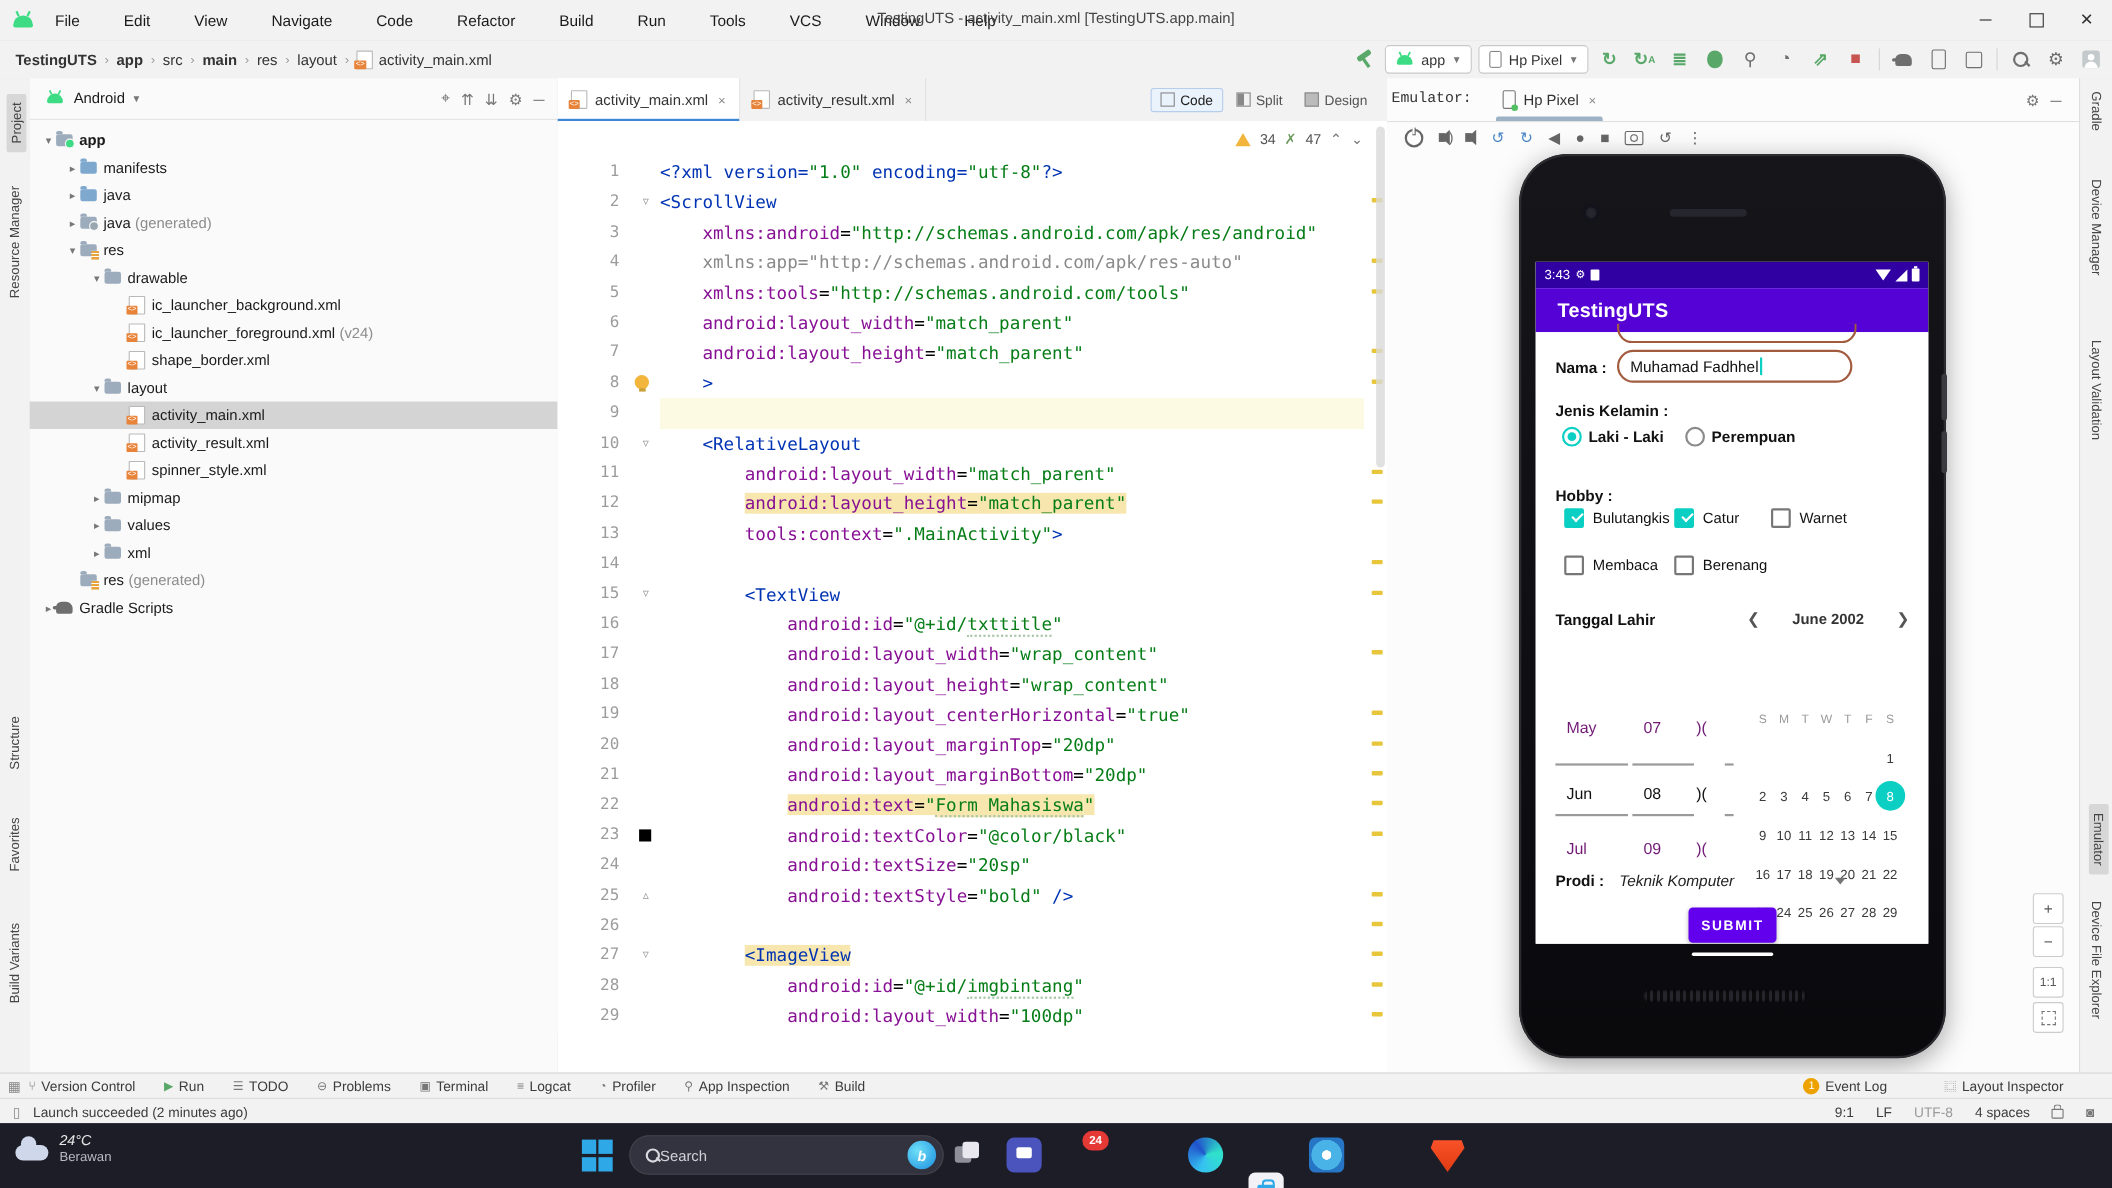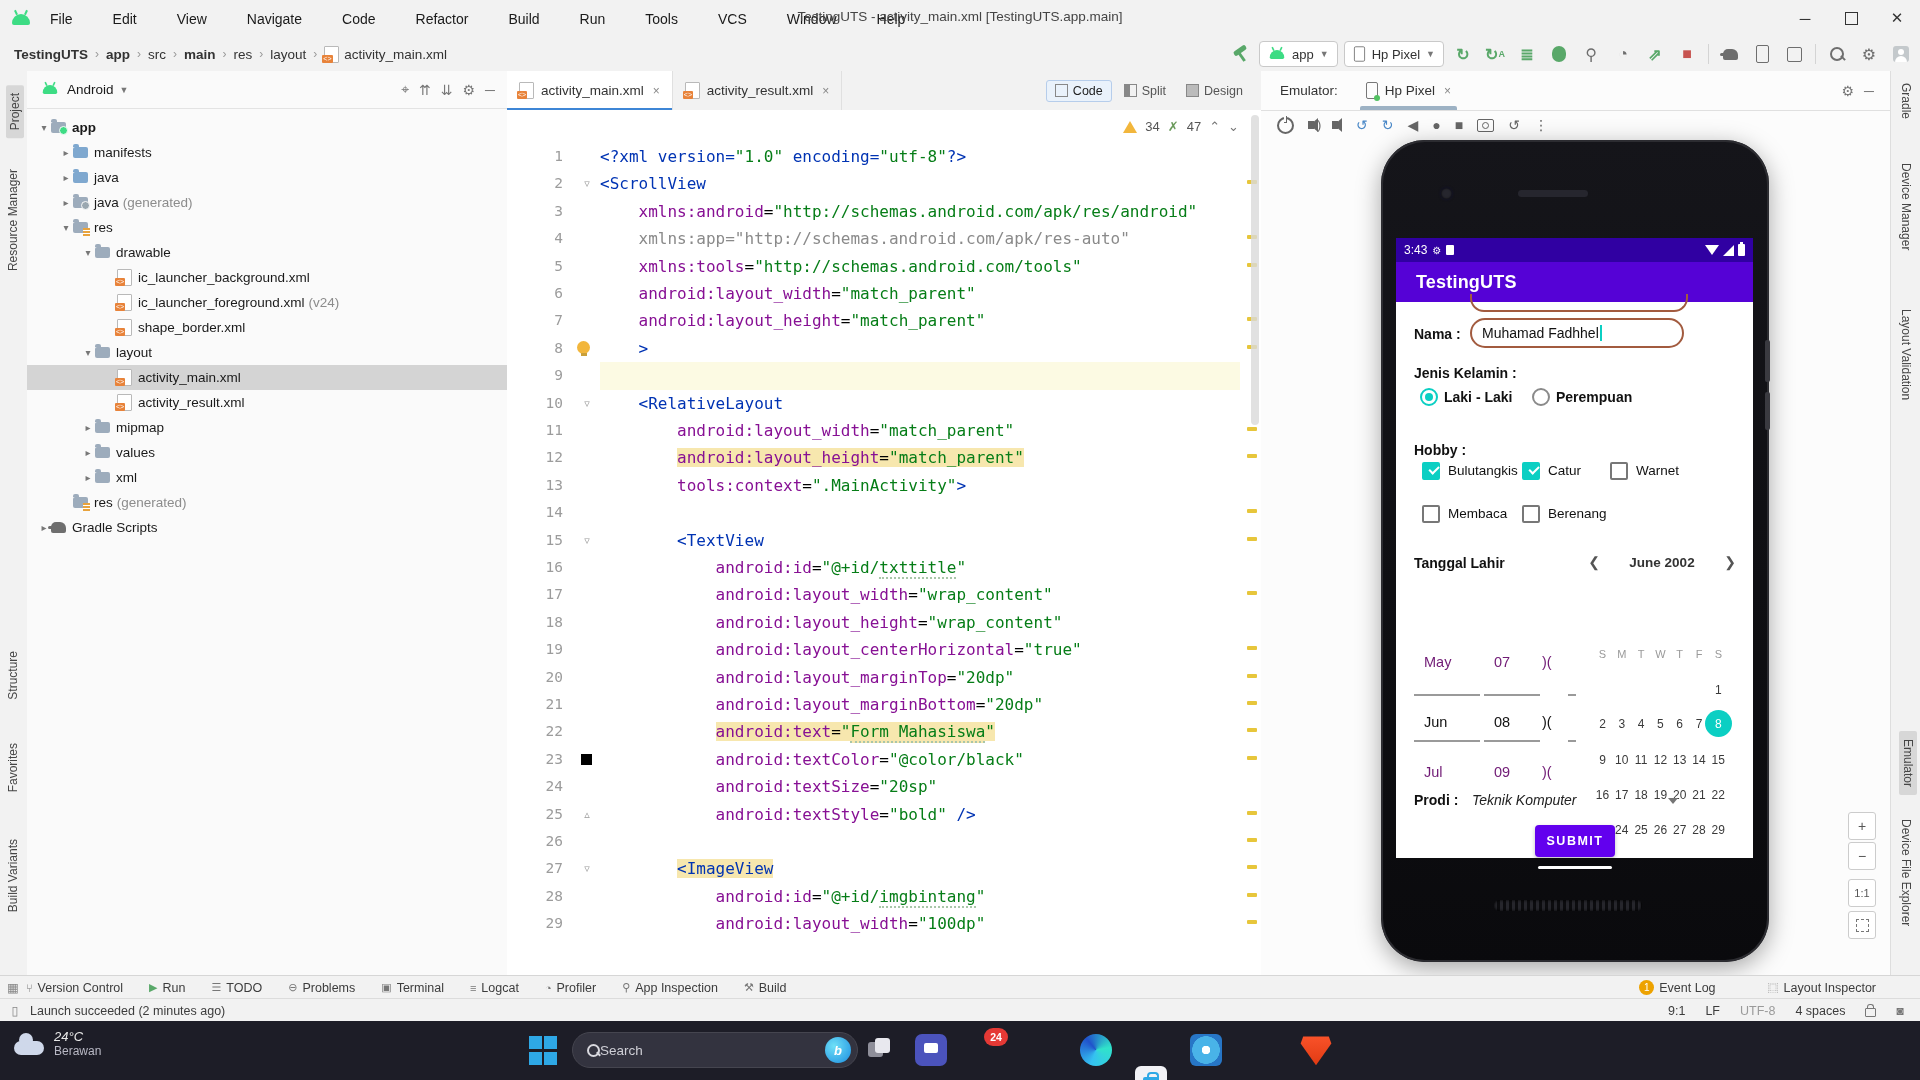--- a/index.html
+++ b/index.html
@@ -377,20 +377,25 @@
         </div>
         <div class="trow sel" style="padding-left: 76px;">
           <div class="tchv"></div>
           <div class="xml-ic"></div>
           <div class="tlabel">activity_main.xml</div>
         </div>
         <div class="trow" style="padding-left: 76px;">
           <div class="tchv"></div>
           <div class="xml-ic"></div>
           <div class="tlabel">activity_result.xml</div>
+        </div>
+        <div class="trow" style="padding-left: 76px;">
+          <div class="tchv"></div>
+          <div class="xml-ic"></div>
+          <div class="tlabel">spinner_style.xml</div>
         </div>
         <div class="trow" style="padding-left: 54px;">
           <div class="tchv">▸</div>
           <div class="fold-ic f-gray"></div>
           <div class="tlabel">mipmap</div>
         </div>
         <div class="trow" style="padding-left: 54px;">
           <div class="tchv">▸</div>
           <div class="fold-ic f-gray"></div>
           <div class="tlabel">values</div>
@@ -538,21 +543,21 @@
       <span>34</span>
       <span style="color:#6a9a5b;">✗</span>
       <span>47</span>
       <span style="color:#777;">⌃</span>
       <span style="color:#777;">⌄</span>
     </div>
   </div>
 
   <div id="emulator" class="abs">
     <div id="em-head">
-      <span style="margin-left:19px;">Emulator:</span>
+      <span style="margin-left:4px;font-family:Liberation Mono, monospace;">Emulator:</span>
       <div id="em-tab" style="margin-left:18px;">
         <div class="em-phic"></div>
         <span>Hp Pixel</span>
         <span class="tab-x">×</span>
       </div>
       <div class="ph-ico" style="margin-right:16px;">
         <span>⚙</span>
         <span>─</span>
       </div>
     </div>

